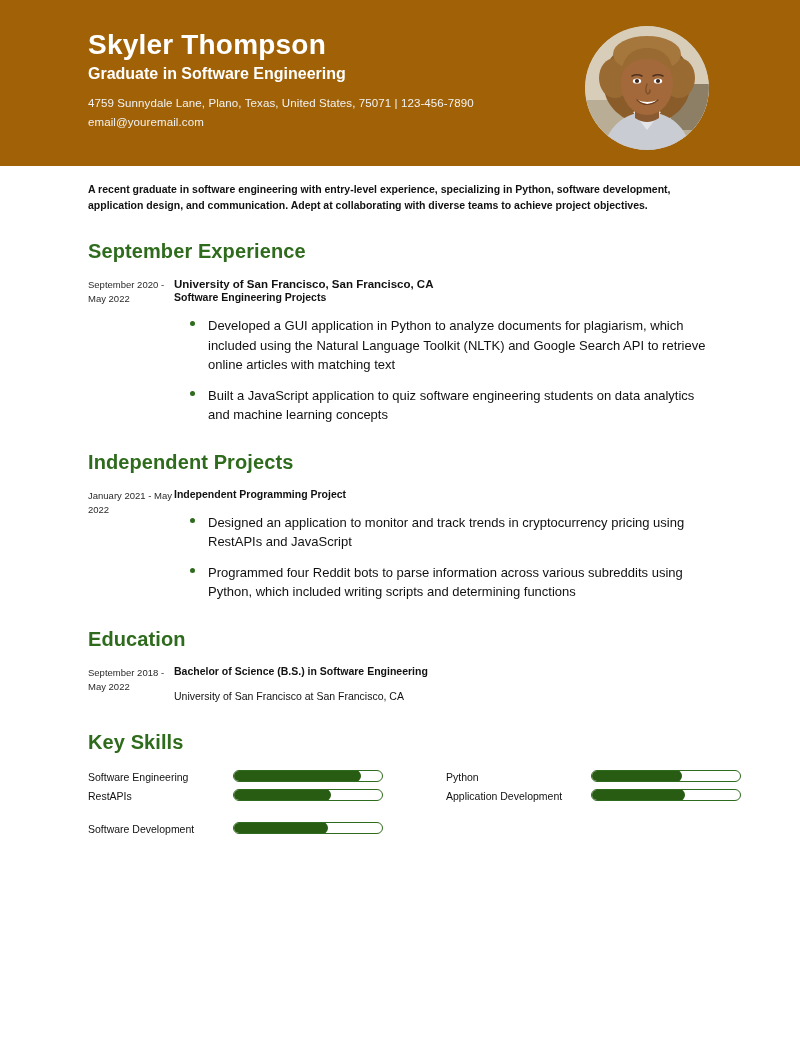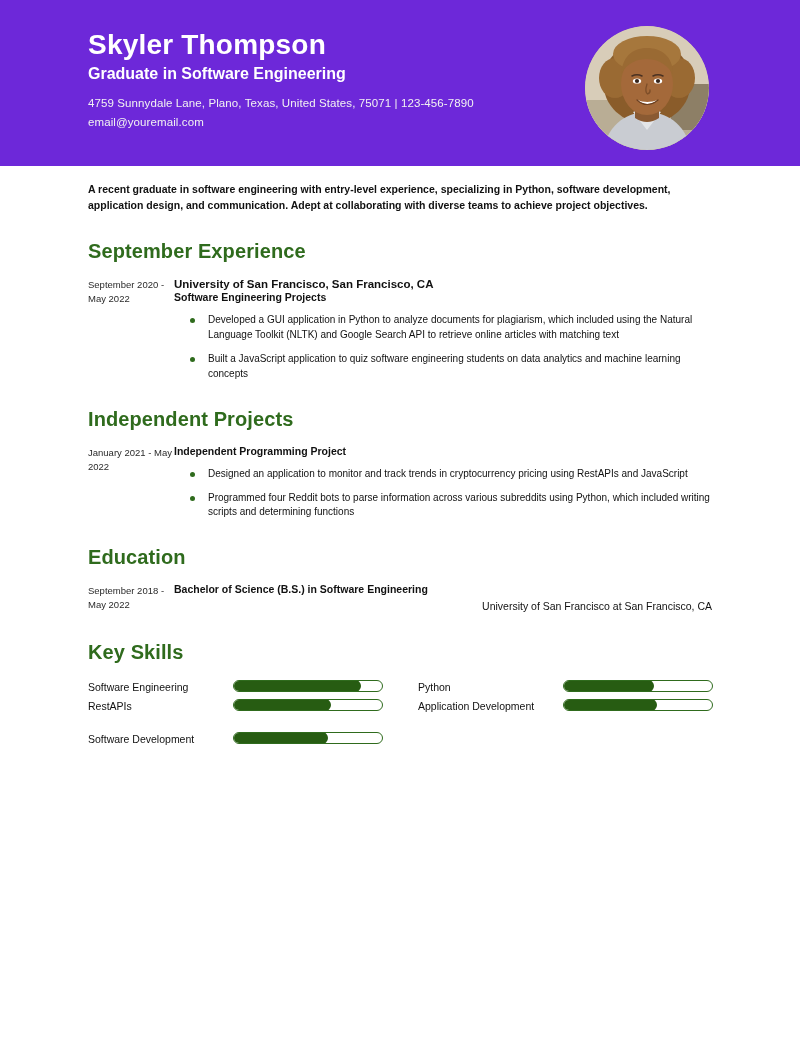--- a/index.html
+++ b/index.html
@@ -15,21 +15,21 @@
     color:#1a1a1a;
     position:relative;
     overflow:hidden;
   }
 
   
   .header {
     position:relative;
     width:800px;
     height:166px;
-    background:#6d28d9;
+    background:#a16207;
     color:#ffffff;
     padding:28px 0 0 88px;
   }
 
   .name {
     font-size:28px;
     font-weight:bold;
     letter-spacing:0.2px;
     line-height:1.18;
     color:#ffffff;
@@ -110,37 +110,37 @@
     font-size:10.5px;
     font-weight:bold;
     color:#111111;
     line-height:1.25;
   }
 
   .entry-sub {
     font-size:10.5px;
     color:#111111;
     line-height:1.5;
-    margin-top:3px;
-    text-align:right;
+    margin-top:11px;
   }
 
   ul.bullets {
     list-style:none;
     margin-top:9px;
     padding-left:16px;
   }
 
   ul.bullets li {
     position:relative;
-    font-size:10px;
+    font-size:13px;
     line-height:1.48;
     color:#111111;
     margin-bottom:9px;
     padding-left:18px;
+    margin-top:12px;
   }
 
   ul.bullets li:last-child { margin-bottom:0; }
 
   ul.bullets li::before {
     content:"";
     position:absolute;
     left:0;
     top:5px;
     width:5px;
@@ -149,20 +149,21 @@
     background:#2f6b1d;
   }
 
   
   .skills-grid {
     display:grid;
     grid-template-columns:330px 1fr;
     column-gap:0px;
     row-gap:0px;
     margin-top:0;
+    gap:28px;
   }
 
   .skill-row {
     display:flex;
     align-items:flex-start;
     height:19px;
     margin-bottom:0;
   }
 
   .skill-row.tall { height:34px; }

